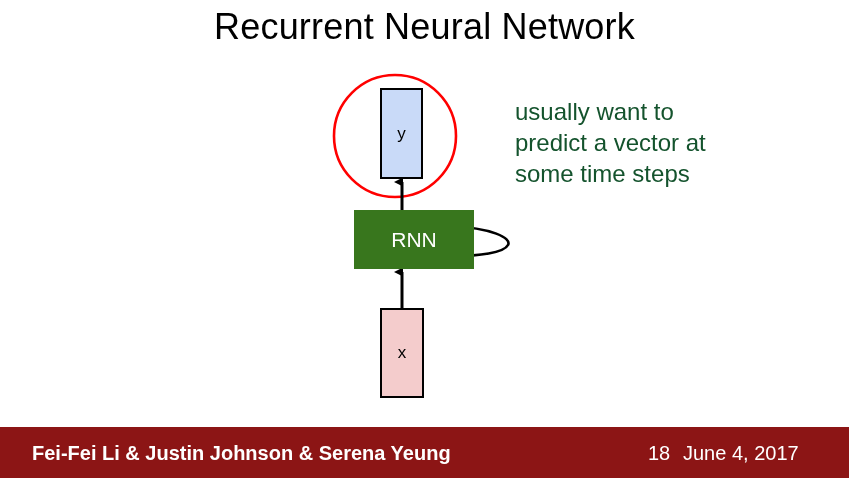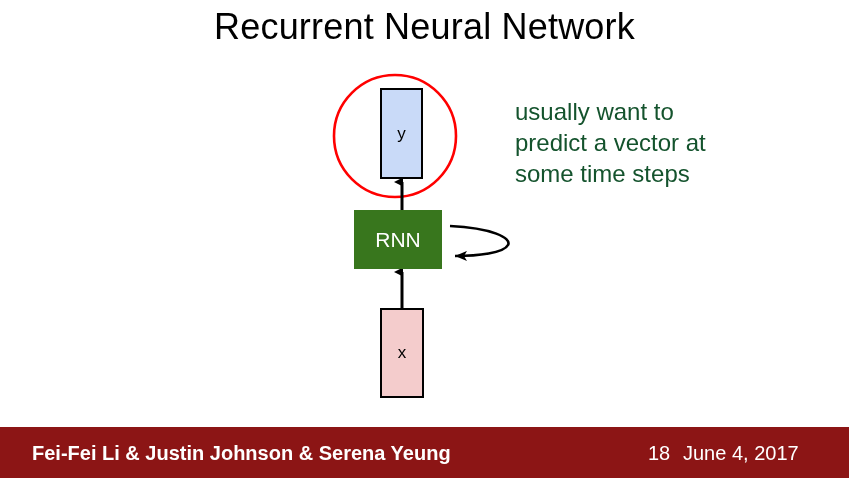--- a/index.html
+++ b/index.html
@@ -63,21 +63,21 @@
   .node-x {
     left: 380px;
     top: 308px;
     width: 44px;
     height: 90px;
     background: #F4CCCC;
   }
   .node-rnn {
     left: 354px;
     top: 210px;
-    width: 88px;
+    width: 120px;
     height: 59px;
     background: #38761D;
     border: none;
     color: #ffffff;
     font-size: 21px;
   }
 
   .annotation {
     position: absolute;
     left: 473px;

